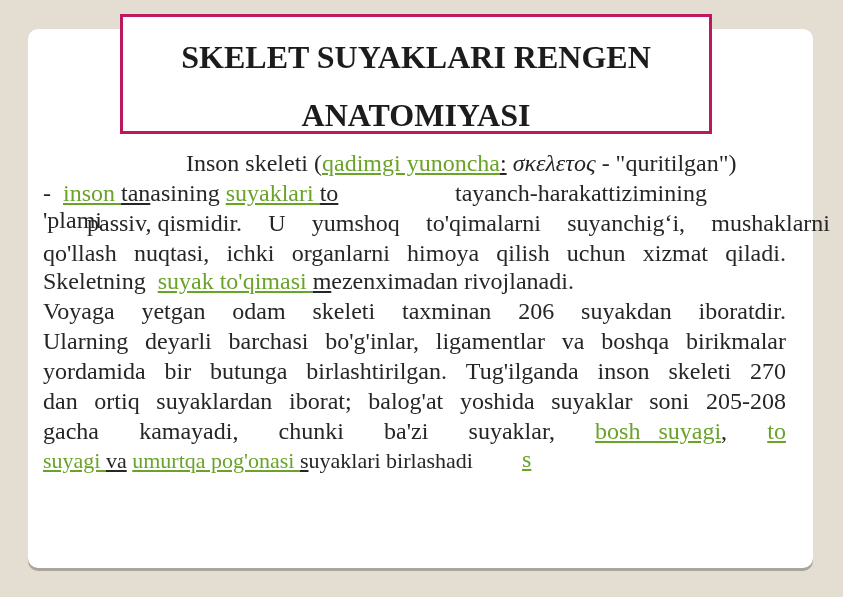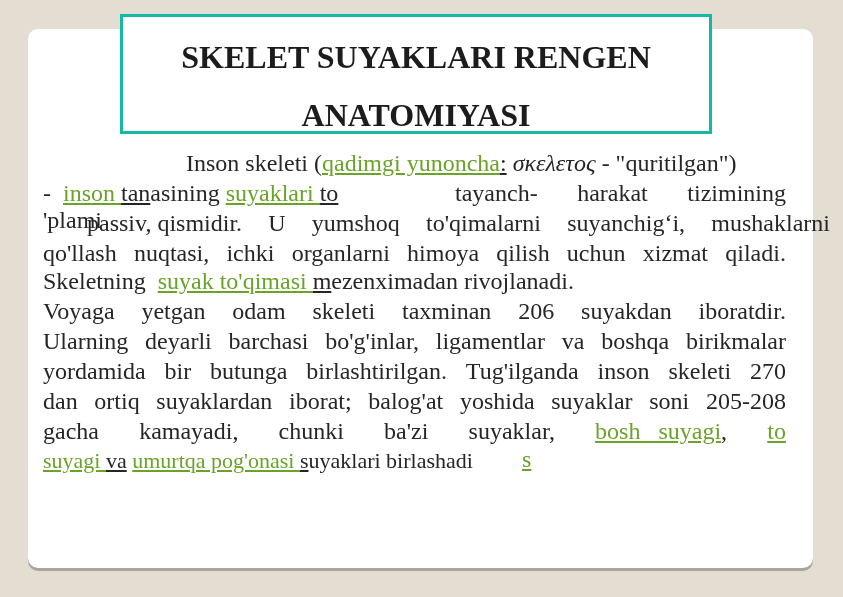--- a/index.html
+++ b/index.html
@@ -9,21 +9,21 @@
       position:relative;
       font-family:"Liberation Serif", serif;
     }
     .card {
       position:absolute; left:28px; top:29px; width:785px; height:539px;
       background:#ffffff; border-radius:10px;
       box-shadow: 0 3px 0 #a9a59c;
     }
     .title-box {
       position:absolute; left:120px; top:14px; width:586px; height:114px;
-      border:3px solid #14b8a6; background:#ffffff; box-sizing:content-box;
+      border:3px solid #be185d; background:#ffffff; box-sizing:content-box;
     }
     .title-line {
       position:absolute; left:0; width:100%; text-align:center;
       font-family:"Liberation Serif", serif; font-weight:bold;
       font-size:32px; color:#1c1c1c; letter-spacing:0px;
     }
     .t1 { top:22px; }
     .t2 { top:80px; }
     .body-text {
       position:absolute; left:43px; width:743px;
@@ -53,21 +53,21 @@
     <span>Inson skeleti (</span><span class="lnk">qadimgi yunoncha</span><span class="ul">:</span>
     <span class="it">σκελετος</span>
     <span>- "quritilgan")</span>
   </div>
 
   <div class="line" style="top:30px;">
     <span>-</span>&nbsp;
     <span class="lnk">inson </span><span class="ul">tan</span><span>asining</span>
     <span class="lnk">suyaklari </span><span class="ul">to</span>
   </div>
-  <div class="line" style="top:30px; left:412px; width:331px; display:flex; justify-content:space-between;">
+  <div class="line" style="top:30px; left:412px; width:331px; display:flex; justify-content:flex-start;">
     <span>tayanch-</span>
     <span>harakat</span>
     <span>tizimining</span>
   </div>
 
   <div class="line" style="top:57px;">'plami</div>
   <div class="line j" style="top:60px;margin-left:44px;">
     <span>passiv, qismidir.</span>
     <span>U</span>
     <span>yumshoq</span>

